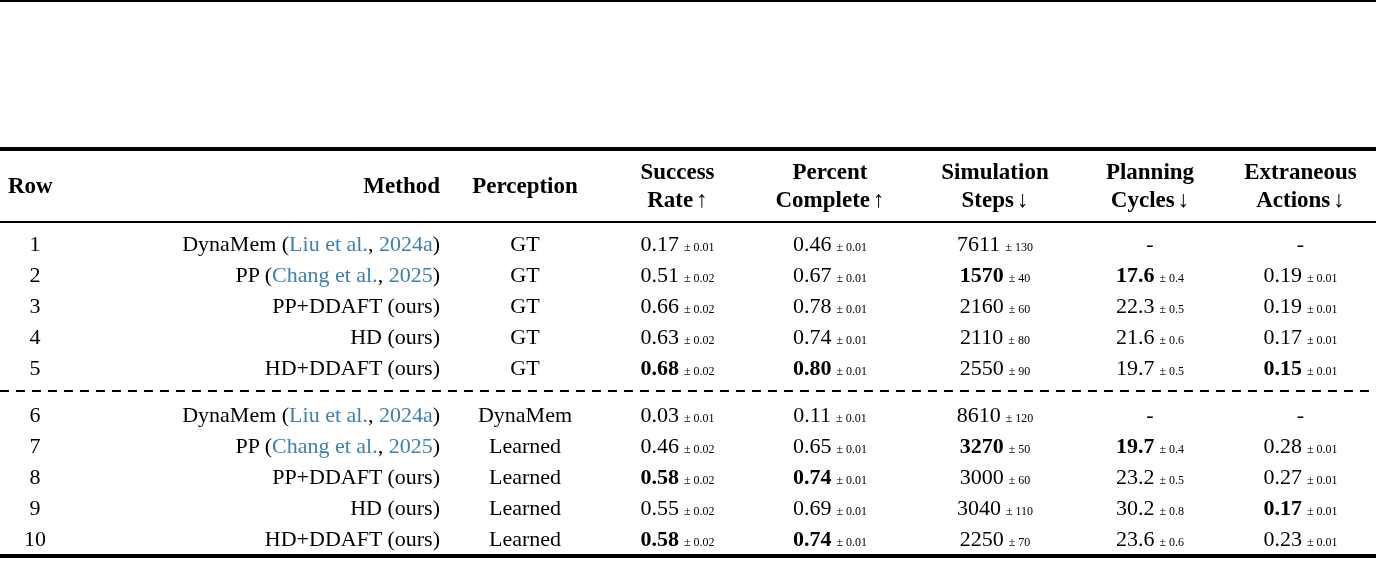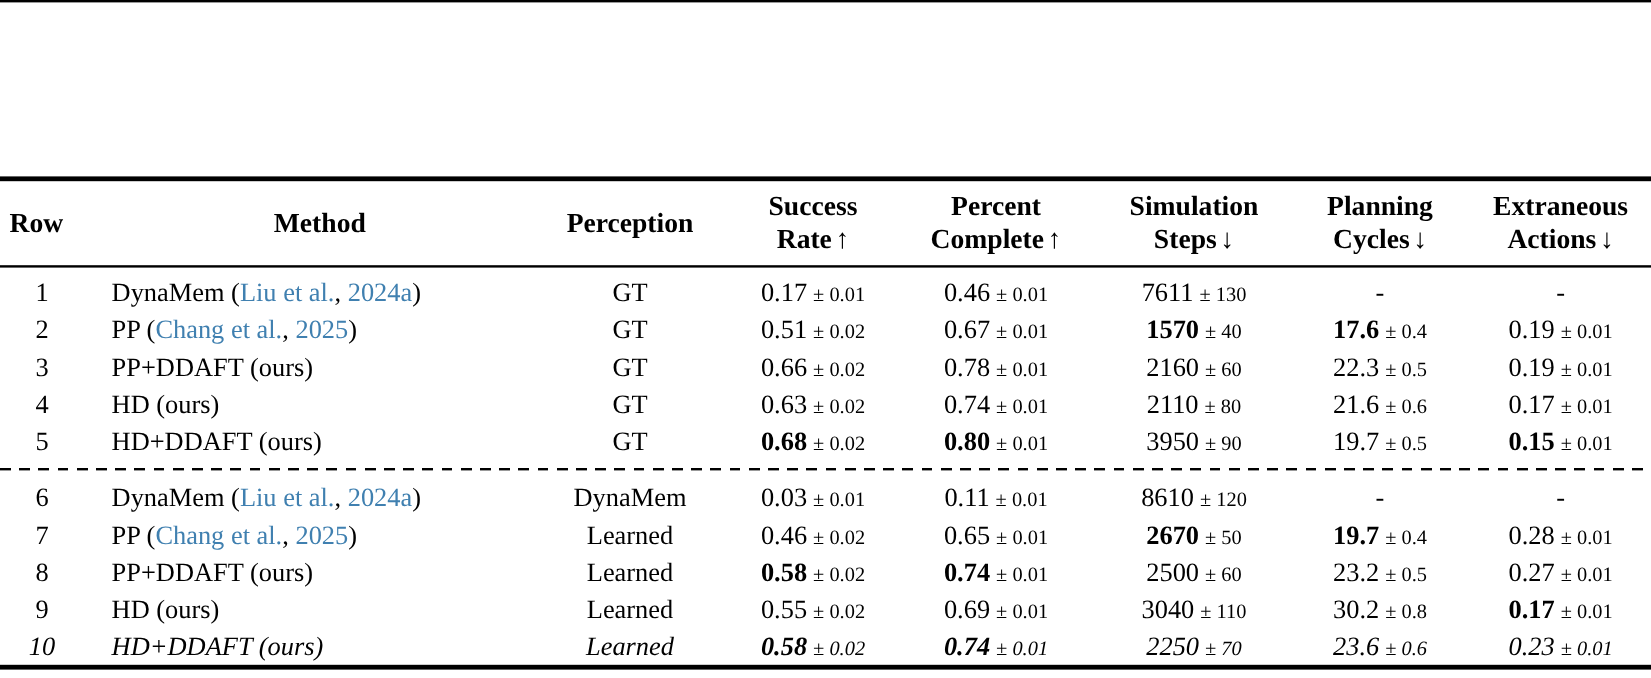--- a/index.html
+++ b/index.html
@@ -40,48 +40,47 @@
   th {
     font-size: 23px;
     font-weight: bold;
     height: 70px;
     padding: 0;
     vertical-align: middle;
     text-align: center;
     line-height: 1.2;
   }
   th.row-h    { text-align: left; padding-left: 8px; }
-  th.method-h { text-align: center; padding-left: 23px; }
+  th.method-h { text-align: right; padding-left: 23px; }
   .arrow { font-weight: bold; margin-left: 3px; }
   tbody td {
     font-size: 22px;
     height: 31px;
     padding: 0;
     text-align: center;
     vertical-align: middle;
     white-space: nowrap;
   }
   tr.group-first td { padding-top: 5px; }
-  td.method { text-align: left; padding-left: 23px; }
+  td.method { text-align: right; padding-left: 23px; }
   td.metric .pm {
-    font-size: 17px;
+    font-size: 12px;
     margin-left: 5px;
   }
   .bold { font-weight: bold; }
   tr.sep-row td {
     height: 16px;
     background-image: repeating-linear-gradient(to right, #000 0px, #000 9px, transparent 9px, transparent 16px);
     background-size: 100% 2px;
     background-repeat: no-repeat;
     background-position: 0 center;
     padding: 0;
   }
   tbody tr.last-row {
     border-bottom: 4px solid #000;
-    font-style: italic;
   }
 </style>
 </head>
 <body>
 
 <div class="top-edge-rule"></div>
 
 <div class="table-wrap">
   <table>
     <colgroup>
@@ -161,21 +160,21 @@
           <td class="metric"><span class="val">2110</span><span class="pm">± 80</span></td>
           <td class="metric"><span class="val">21.6</span><span class="pm">± 0.6</span></td>
           <td class="metric"><span class="val">0.17</span><span class="pm">± 0.01</span></td>
         </tr>
         <tr>
           <td>5</td>
           <td class="method"><span>HD+DDAFT (ours)</span></td>
           <td>GT</td>
           <td class="metric"><span class="val bold">0.68</span><span class="pm">± 0.02</span></td>
           <td class="metric"><span class="val bold">0.80</span><span class="pm">± 0.01</span></td>
-          <td class="metric"><span class="val">3950</span><span class="pm">± 90</span></td>
+          <td class="metric"><span class="val">2550</span><span class="pm">± 90</span></td>
           <td class="metric"><span class="val">19.7</span><span class="pm">± 0.5</span></td>
           <td class="metric"><span class="val bold">0.15</span><span class="pm">± 0.01</span></td>
         </tr>
         <tr class="sep-row">
           <td colspan="8"></td>
         </tr>
         <tr>
           <td>6</td>
           <td class="method"><span>DynaMem (</span><span style="color: rgb(64, 128, 176);">Liu et al.</span><span>, </span><span style="color: rgb(64, 128, 176);">2024a</span><span>)</span></td>
           <td>DynaMem</td>
@@ -184,31 +183,31 @@
           <td class="metric"><span class="val">8610</span><span class="pm">± 120</span></td>
           <td class="metric"><span class="val">-</span></td>
           <td class="metric"><span class="val">-</span></td>
         </tr>
         <tr>
           <td>7</td>
           <td class="method"><span>PP (</span><span style="color: rgb(64, 128, 176);">Chang et al.</span><span>, </span><span style="color: rgb(64, 128, 176);">2025</span><span>)</span></td>
           <td>Learned</td>
           <td class="metric"><span class="val">0.46</span><span class="pm">± 0.02</span></td>
           <td class="metric"><span class="val">0.65</span><span class="pm">± 0.01</span></td>
-          <td class="metric"><span class="val bold">2670</span><span class="pm">± 50</span></td>
+          <td class="metric"><span class="val bold">3270</span><span class="pm">± 50</span></td>
           <td class="metric"><span class="val bold">19.7</span><span class="pm">± 0.4</span></td>
           <td class="metric"><span class="val">0.28</span><span class="pm">± 0.01</span></td>
         </tr>
         <tr>
           <td>8</td>
           <td class="method"><span>PP+DDAFT (ours)</span></td>
           <td>Learned</td>
           <td class="metric"><span class="val bold">0.58</span><span class="pm">± 0.02</span></td>
           <td class="metric"><span class="val bold">0.74</span><span class="pm">± 0.01</span></td>
-          <td class="metric"><span class="val">2500</span><span class="pm">± 60</span></td>
+          <td class="metric"><span class="val">3000</span><span class="pm">± 60</span></td>
           <td class="metric"><span class="val">23.2</span><span class="pm">± 0.5</span></td>
           <td class="metric"><span class="val">0.27</span><span class="pm">± 0.01</span></td>
         </tr>
         <tr>
           <td>9</td>
           <td class="method"><span>HD (ours)</span></td>
           <td>Learned</td>
           <td class="metric"><span class="val">0.55</span><span class="pm">± 0.02</span></td>
           <td class="metric"><span class="val">0.69</span><span class="pm">± 0.01</span></td>
           <td class="metric"><span class="val">3040</span><span class="pm">± 110</span></td>

